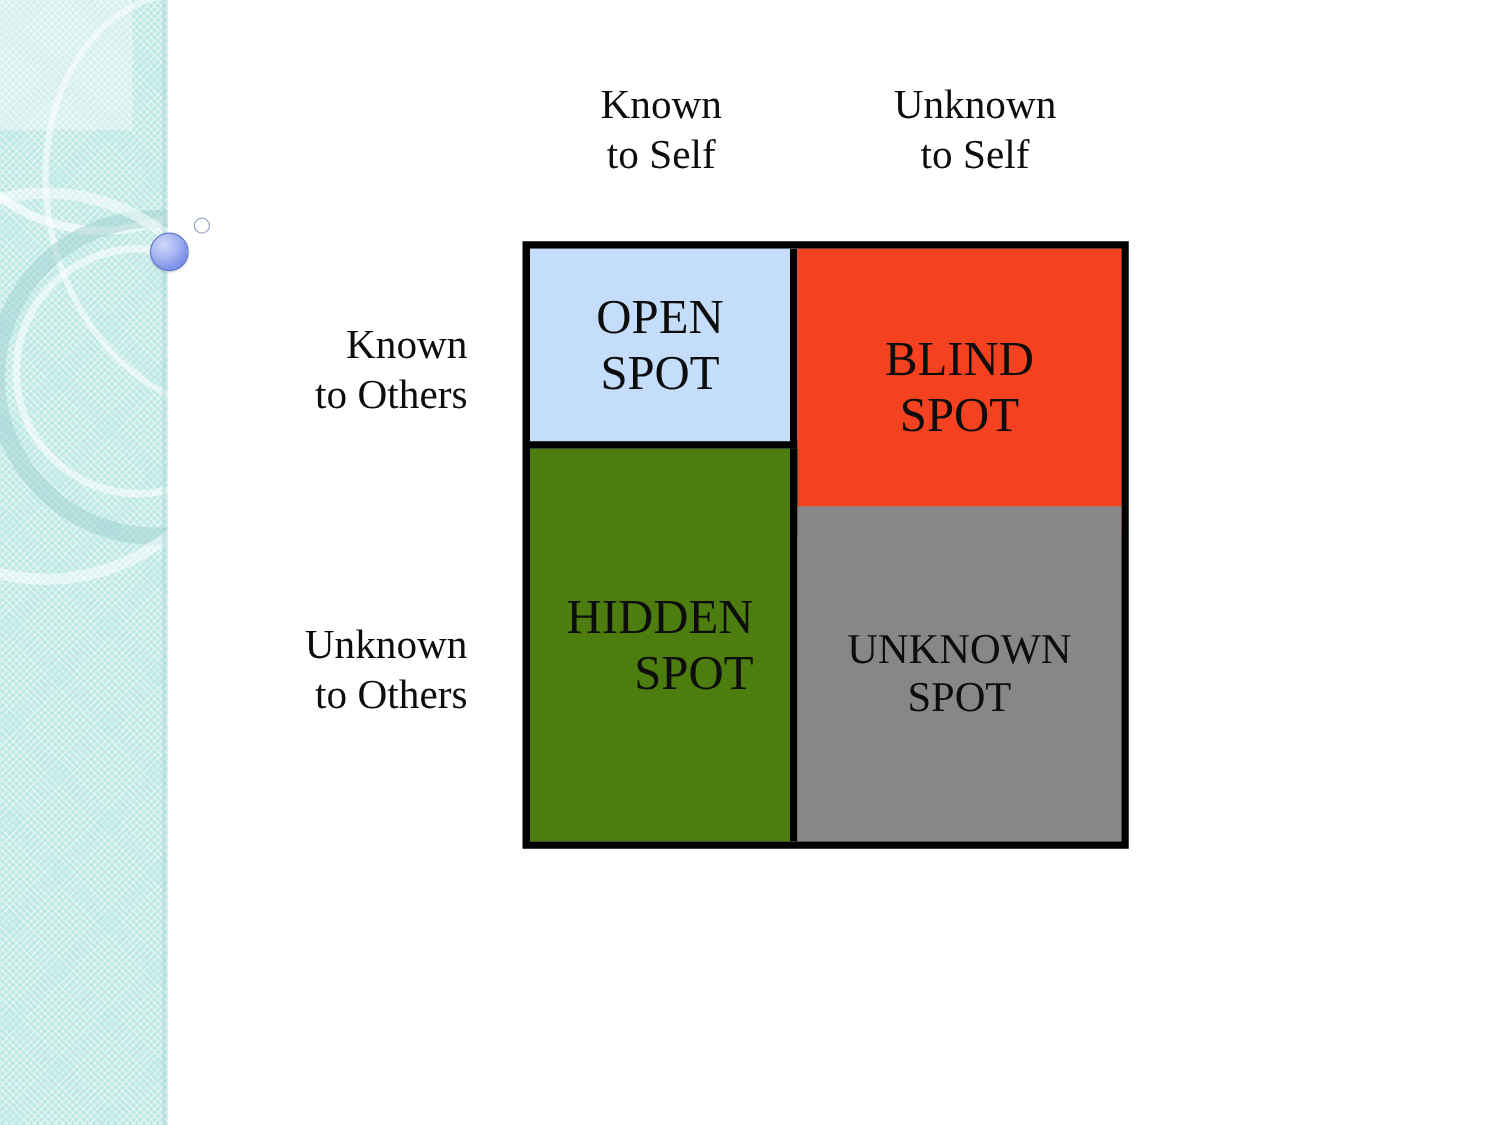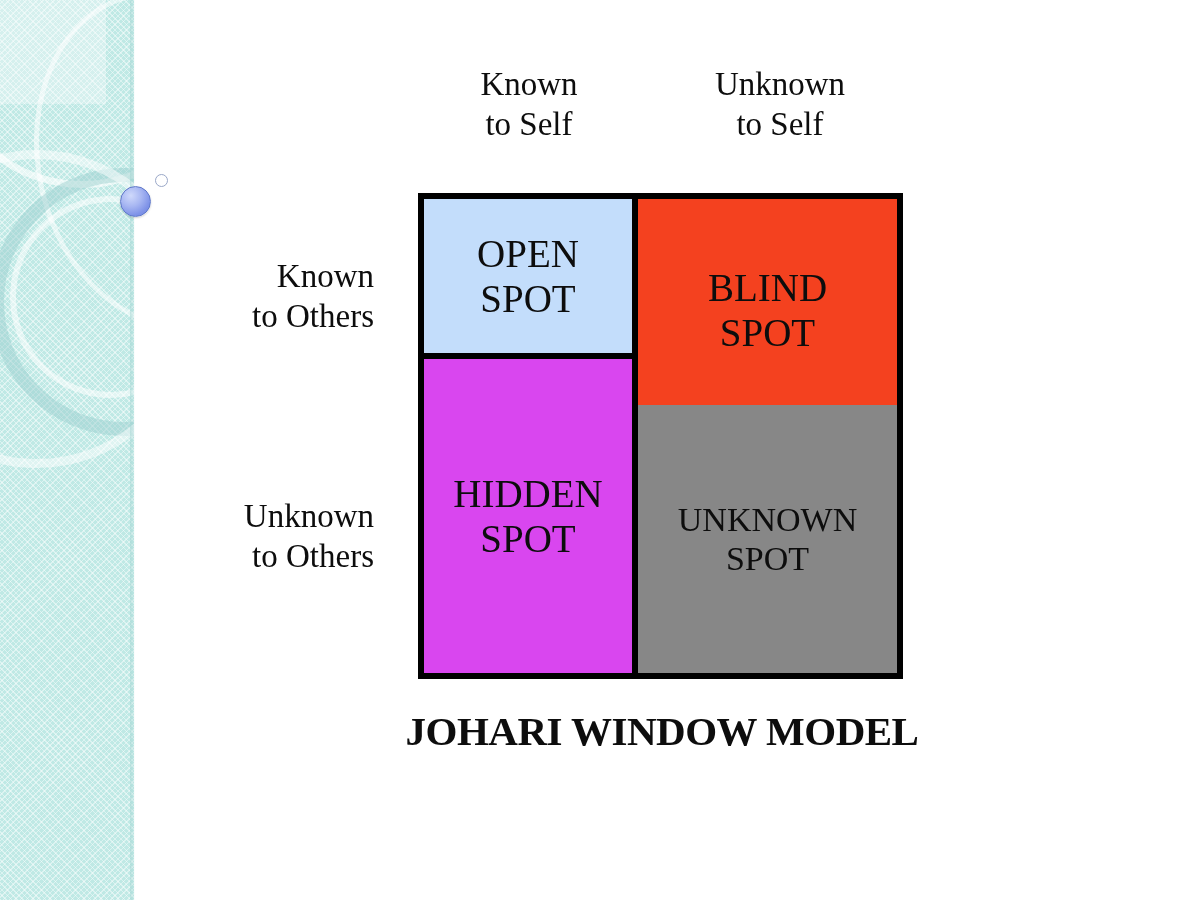--- a/index.html
+++ b/index.html
@@ -216,21 +216,20 @@
   <div class="row-head" id="row-head-0">Known
 to Others</div>
   <div class="row-head" id="row-head-1">Unknown
 to Others</div>
 
   <div class="matrix">
     <div class="cell" id="cell-open" style="background-color: rgb(195, 221, 251);">OPEN
 SPOT</div>
     <div class="cell" id="cell-blind" style="background-color: rgb(244, 65, 31);">BLIND
 SPOT</div>
-    <div class="cell" id="cell-hidden" style="background-color: #d946ef;">HIDDEN
+    <div class="cell" id="cell-hidden" style="background-color: #4d7c0f; text-align: right;">HIDDEN
 SPOT</div>
     <div class="cell" id="cell-unknown" style="background-color: rgb(135, 135, 135);">UNKNOWN
 SPOT</div>
   </div>
 
-  <div id="diagram-title">JOHARI WINDOW MODEL</div>
 
 </div>
 
 </body></html>

